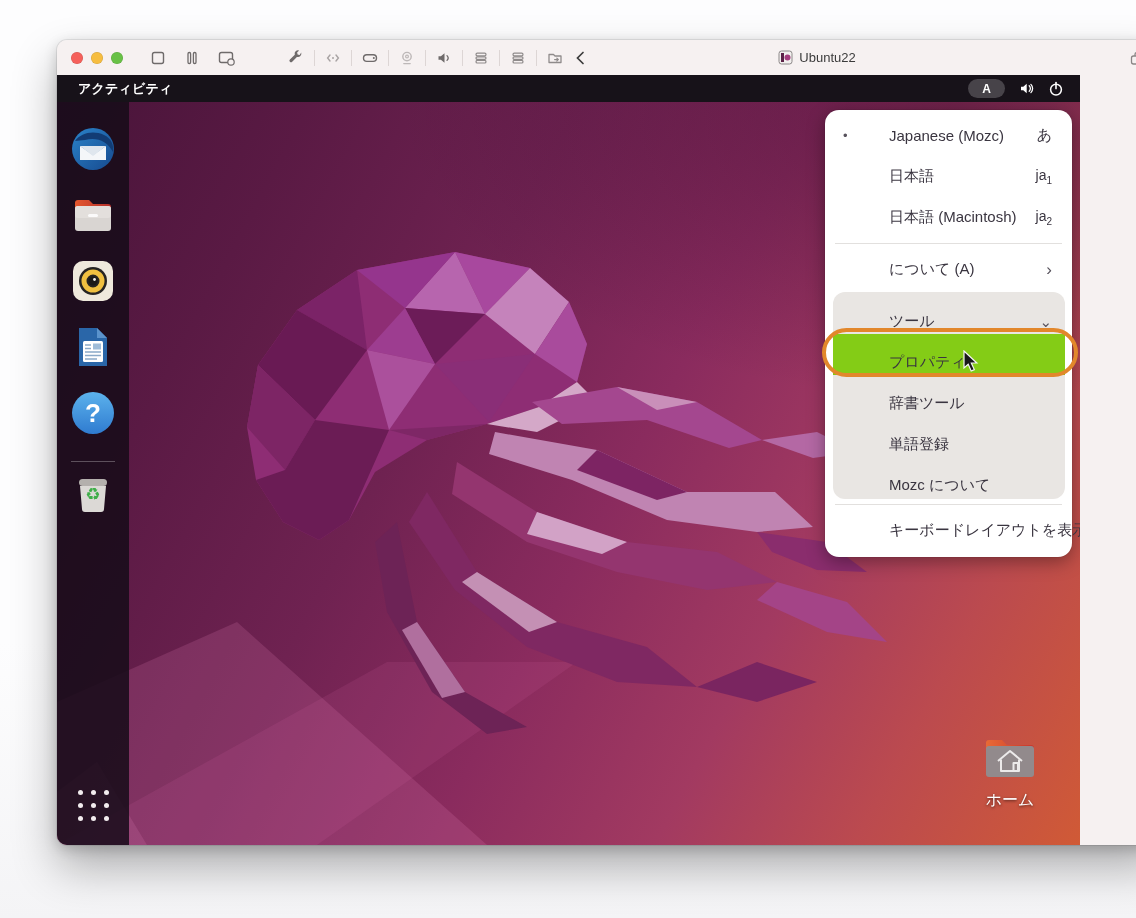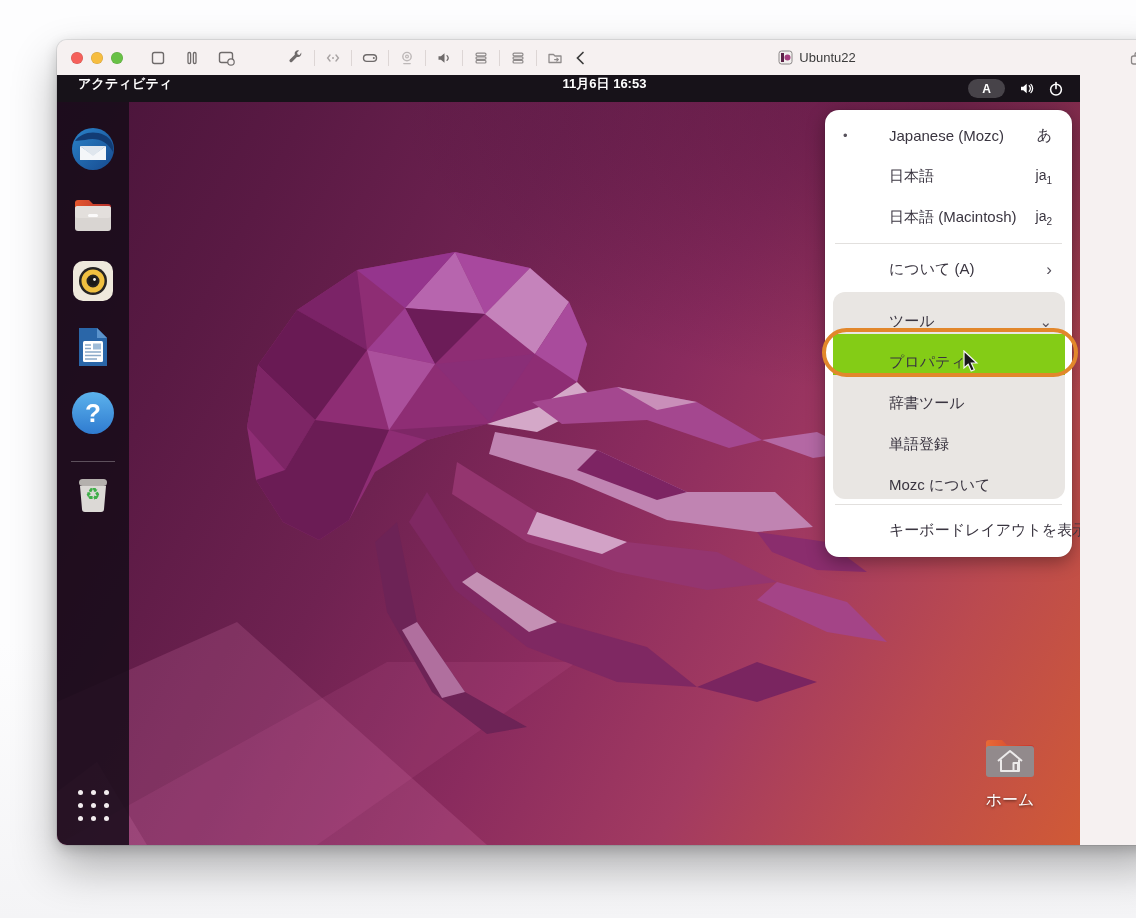--- a/index.html
+++ b/index.html
@@ -38,21 +38,21 @@
   }
   .copy-btn { position:absolute; right:14px; top:6px; }
 
   
   .screen { position:absolute; left:0; top:35px; width:1023px; height:770px; }
 
   
   .topbar {
     position:absolute; left:0; top:0; width:100%; height:27px;
     background:#171219; color:#fff; font-size:13px; font-weight:600;
-    display:flex; align-items:flex-start;
+    display:flex; align-items:center;
   }
   .activities { margin-left:21px; letter-spacing:.2px; }
   .clock { position:absolute; left:72px; right:0; text-align:center; pointer-events:none; }
   .status { position:absolute; right:16px; top:0; height:27px; display:flex; align-items:center; gap:13px; }
   .a-pill {
     background:#474349; border-radius:11px; height:19px; padding:0 14px;
     font-size:12px; font-weight:600; display:flex; align-items:center;
   }
 
   
@@ -236,21 +236,20 @@
           <rect x="7" y="3.5" width="8" height="8" rx="2" fill="none" stroke="#8a8686" stroke-width="1.3"></rect>
           <rect x="3.5" y="7" width="8" height="8" rx="2" fill="#f6f1f1" stroke="#8a8686" stroke-width="1.3"></rect>
         </svg>
     </span>
   </div>
 
   <div class="screen">
 
     <div class="topbar">
       <span class="activities">アクティビティ</span>
-      <span class="clock">11月6日 16:53</span>
       <div class="status">
         <span class="a-pill">A</span>
         <span>
           <svg width="17" height="17" style="display:block">
               <path d="M3,6.7 v3.6 h2.3 l3.4,3 v-9.6 l-3.4,3 z" fill="#fff"></path>
               <path d="M11.2,5.8 a3.7,3.7 0 0 1 0,5.4 M12.9,4.4 a5.8,5.8 0 0 1 0,8.2" fill="none" stroke="#fff" stroke-width="1.3" stroke-linecap="round"></path>
             </svg>
         </span>
         <span>
           <svg width="16" height="16" style="display:block">

